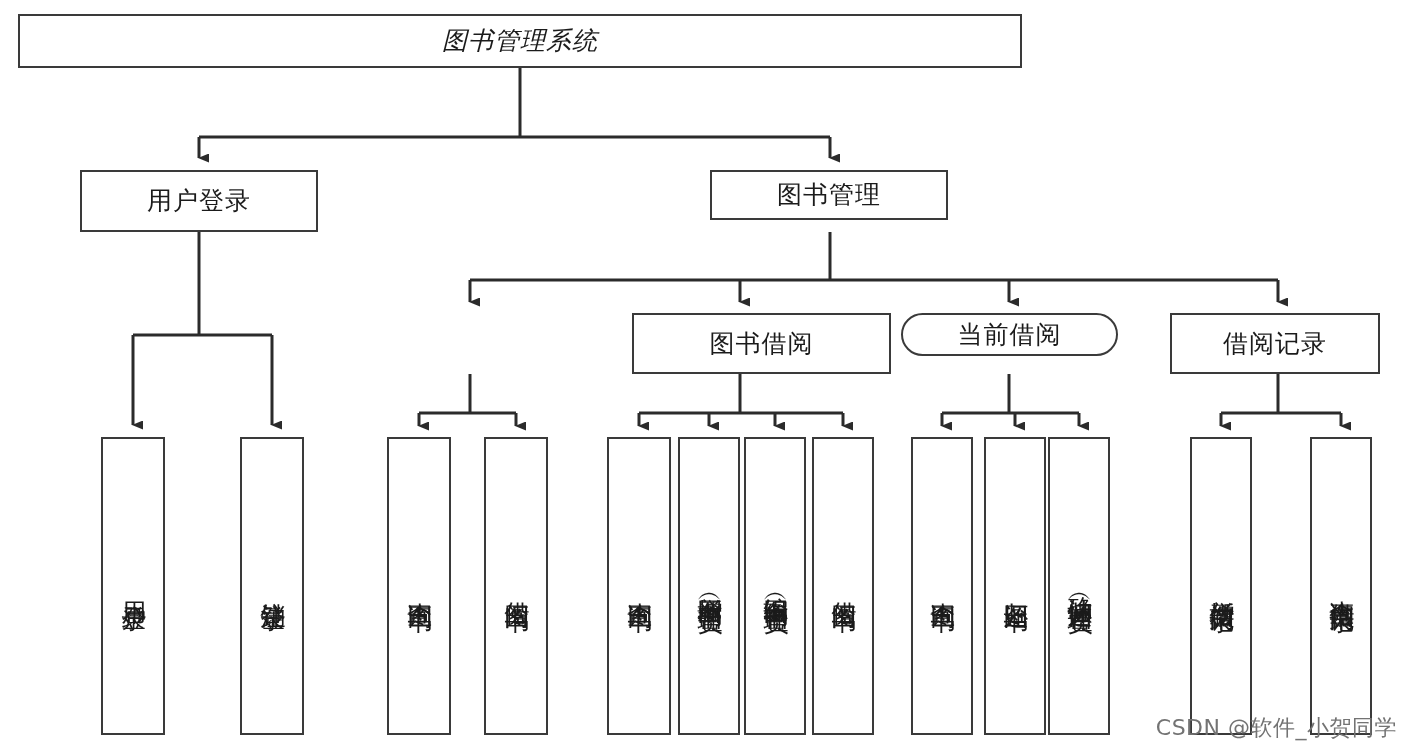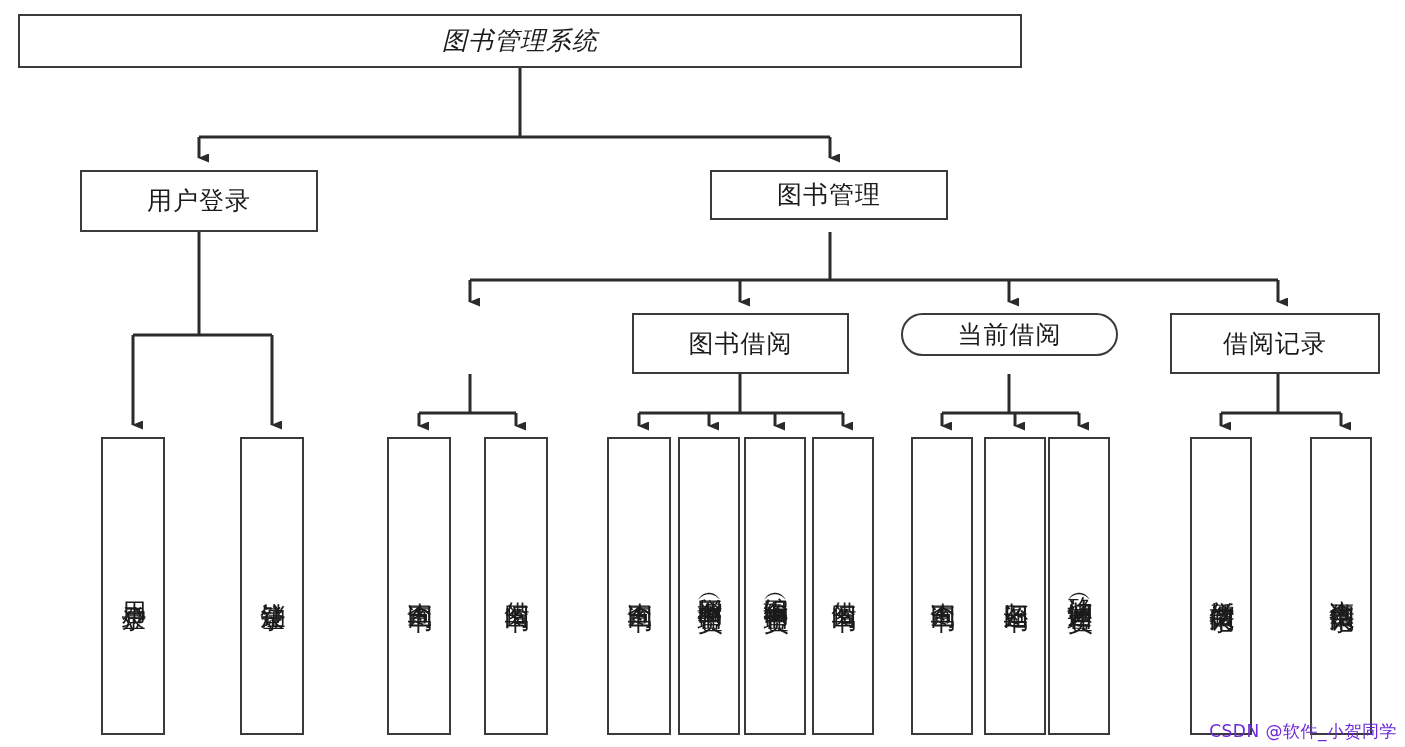--- a/index.html
+++ b/index.html
@@ -54,22 +54,22 @@
     text-orientation: upright;
     white-space: nowrap;
   }
   .node.root {
     font-size: 25px;
   }
   .watermark {
     position: absolute;
     right: 8px;
     bottom: 4px;
-    font-size: 17px;
-    color: #6d28d9;
+    font-size: 22px;
+    color: #737373;
     z-index: 5;
     white-space: nowrap;
     letter-spacing: 0.5px;
   }
 </style>
 </head>
 <body>
 
 <div id="canvas">
 
@@ -127,21 +127,21 @@
     <span>图书管理系统</span>
   </div>
 
   <div class="node horiz" style="left:80px; top:170px; width:238px; height:62px;">
     <span>用户登录</span>
   </div>
   <div class="node horiz" style="left:710px; top:170px; width:238px; height:50px;">
     <span>图书管理</span>
   </div>
 
-  <div class="node horiz" style="left:632px; top:313px; width:217px; height:61px;">
+  <div class="node horiz" style="left:632px; top:313px; width:259px; height:61px;">
     <span>图书借阅</span>
   </div>
   <div class="node horiz" style="left:901px; top:313px; width:217px; height:43px;border-radius:28px;">
     <span>当前借阅</span>
   </div>
   <div class="node horiz" style="left:1170px; top:313px; width:210px; height:61px;align-items:center;">
     <span>借阅记录</span>
   </div>
 
   <div class="node vert" style="left:101px; top:437px; width:64px; height:298px;">

